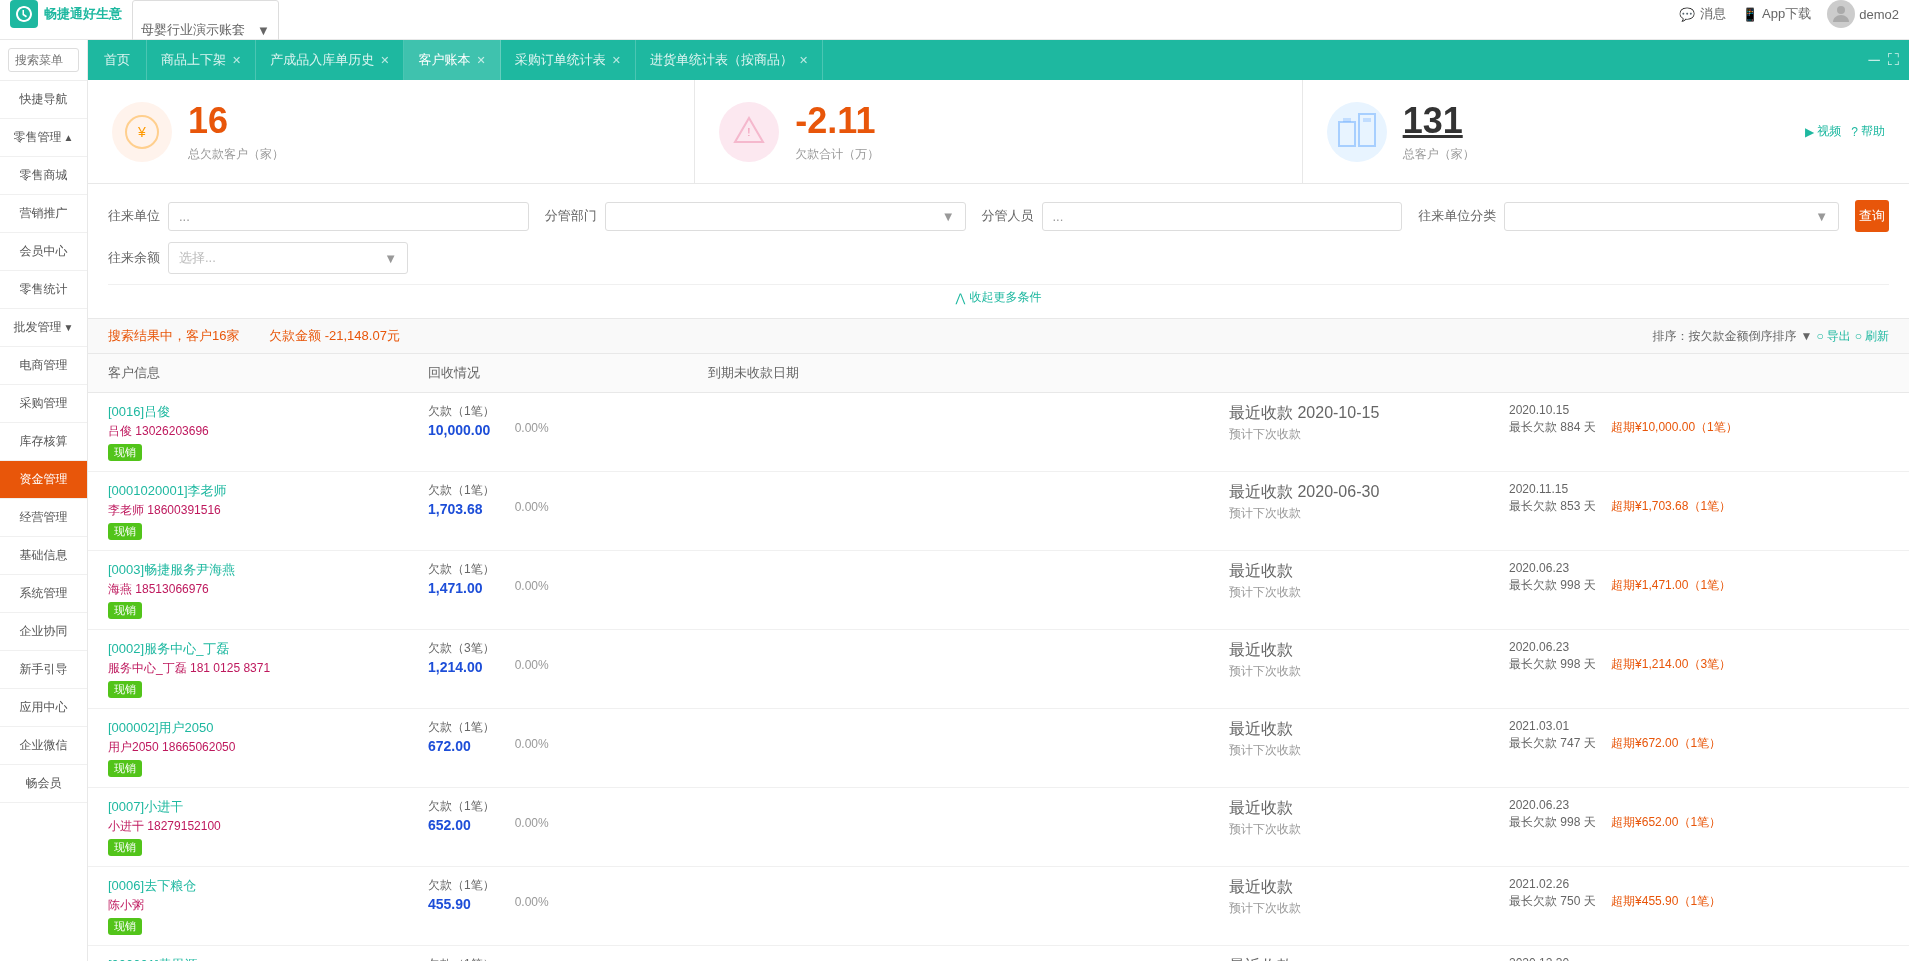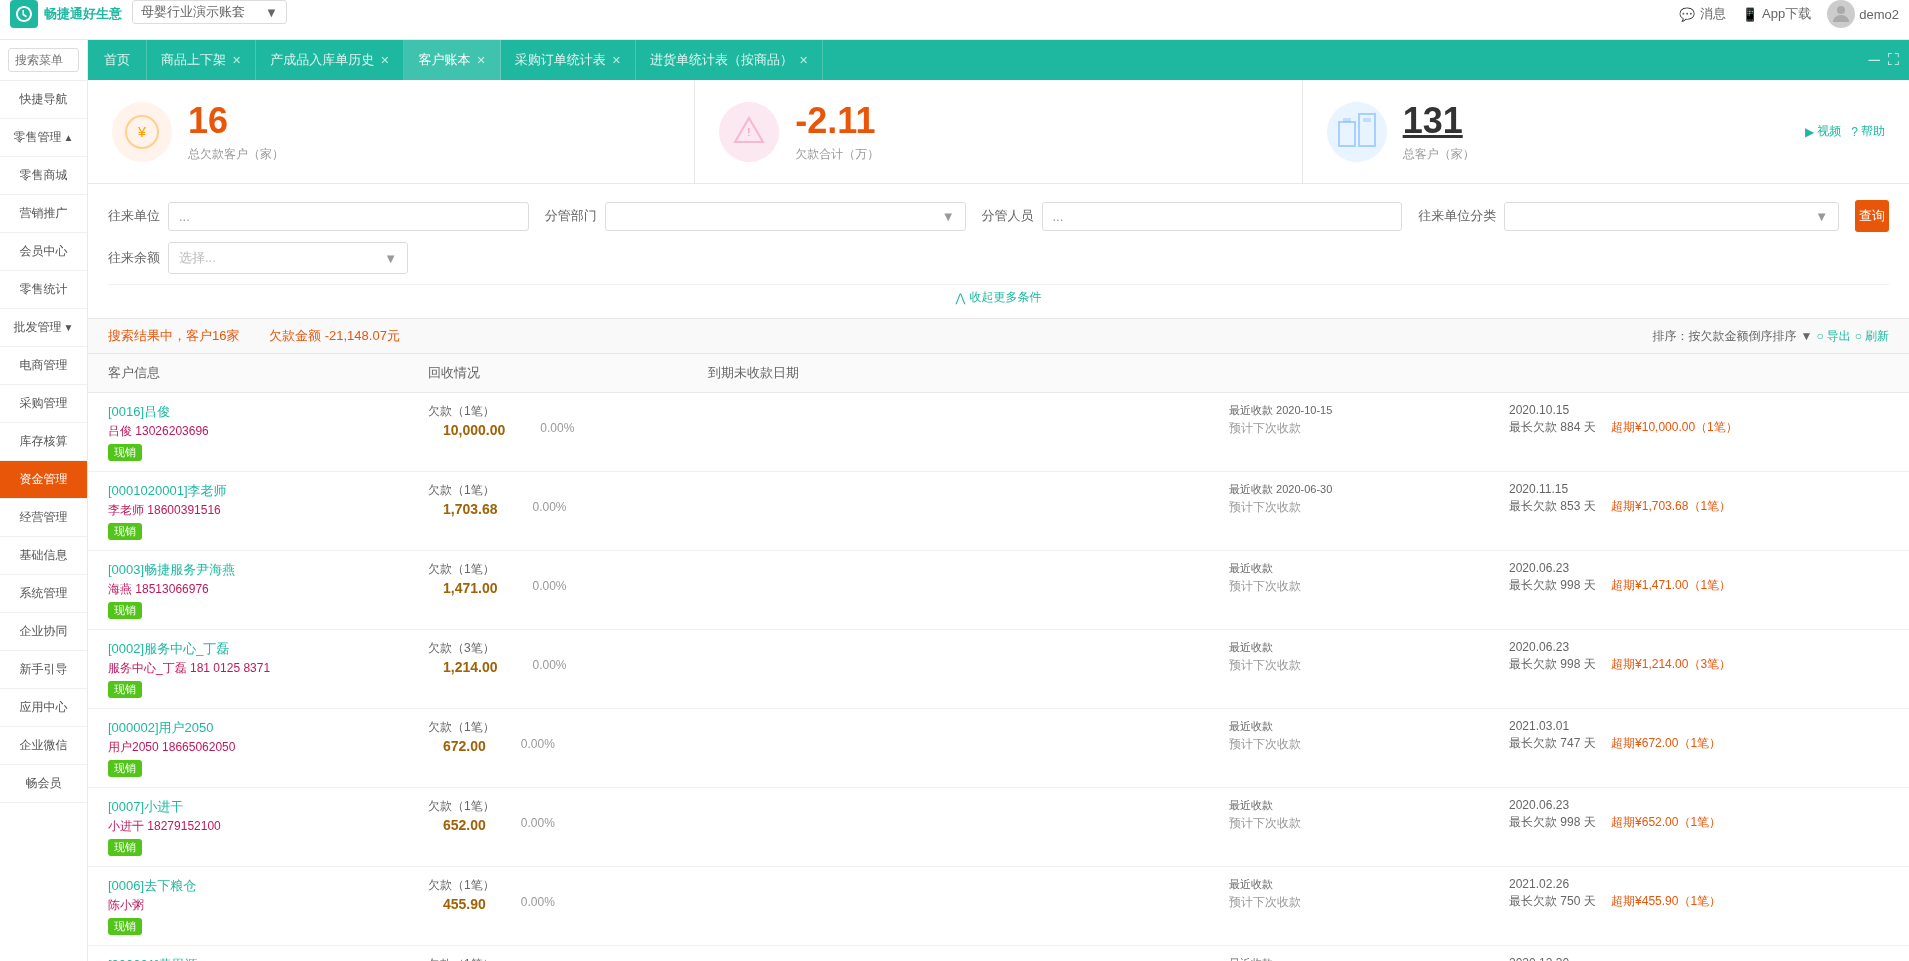--- a/index.html
+++ b/index.html
@@ -14,21 +14,21 @@
     .tab-bar { height: 40px; background: #1eb8a0; display: flex; align-items: center; flex-shrink: 0; padding-left: 0; }
     .main-content { flex: 1; overflow-y: auto; background: #f5f5f5; padding: 0; }
 
     
     .logo-area { display: flex; align-items: center; gap: 6px; }
     .logo-icon { width: 28px; height: 28px; background: #1eb8a0; border-radius: 4px; display: flex; align-items: center; justify-content: center; color: white; font-size: 12px; }
     .logo-text { font-size: 13px; color: #1eb8a0; font-weight: bold; }
     .top-bar-right { margin-left: auto; display: flex; align-items: center; gap: 16px; }
     .top-bar-btn { display: flex; align-items: center; gap: 4px; color: #666; font-size: 13px; cursor: pointer; }
     .avatar { width: 28px; height: 28px; border-radius: 50%; background: #ccc; display: flex; align-items: center; justify-content: center; overflow: hidden; }
-    .system-selector { display: flex; align-items: center; gap: 20px; color: #666; font-size: 13px; border: 1px solid #ddd; padding: 2px 8px; border-radius: 3px; cursor: pointer; }
+    .system-selector { display: flex; align-items: center; gap: 12px; color: #666; font-size: 13px; border: 1px solid #ddd; padding: 20px 8px; border-radius: 3px; cursor: pointer; }
 
     
     .sidebar-search { padding: 8px; border-bottom: 1px solid #eee; }
     .sidebar-search input { width: 100%; border: 1px solid #ddd; border-radius: 3px; padding: 4px 6px; font-size: 12px; outline: none; }
     .sidebar-nav { display: flex; flex-direction: column; }
     .sidebar-item { padding: 10px 0; text-align: center; cursor: pointer; color: #555; font-size: 12px; border-bottom: 1px solid #f0f0f0; }
     .sidebar-item.active { background: #e8560a; color: white; }
     .sidebar-item.has-arrow { display: flex; align-items: center; justify-content: center; gap: 2px; }
 
     
@@ -82,24 +82,24 @@
     .col-recovery { flex: 0 0 280px; }
     .col-overdue { flex: 0 0 380px; }
 
     .table-row { display: flex; border-bottom: 1px solid #f0f0f0; padding: 10px 20px; background: white; align-items: flex-start; }
 
     .customer-name { color: #1eb8a0; font-size: 13px; cursor: pointer; }
     .customer-contact { color: #be185d; font-size: 12px; margin-top: 2px; }
     .tag { display: inline-block; background: #52c41a; color: white; font-size: 11px; padding: 1px 6px; border-radius: 3px; margin-top: 4px; }
 
     .debt-count { color: #666; font-size: 12px; }
-    .debt-amount { color: #a16207; font-size: 14px; font-weight: bold; margin: 2px 15px; cursor: pointer; }
+    .debt-amount { color: #1d4ed8; font-size: 14px; font-weight: bold; margin: 2px 0; cursor: pointer; }
     .debt-percent { color: #999; font-size: 12px; }
 
-    .recovery-date { color: #666; font-size: 11px; }
+    .recovery-date { color: #666; font-size: 16px; }
     .recovery-next { color: #999; font-size: 12px; margin-top: 2px; }
 
     .overdue-date { color: #666; font-size: 12px; }
     .overdue-days { color: #666; font-size: 12px; margin-top: 2px; }
     .overdue-link { color: #e8560a; font-size: 12px; cursor: pointer; }
 
     .debt-col { display: flex; align-items: flex-start; gap: 20px; }
     .debt-info { }
 
     

